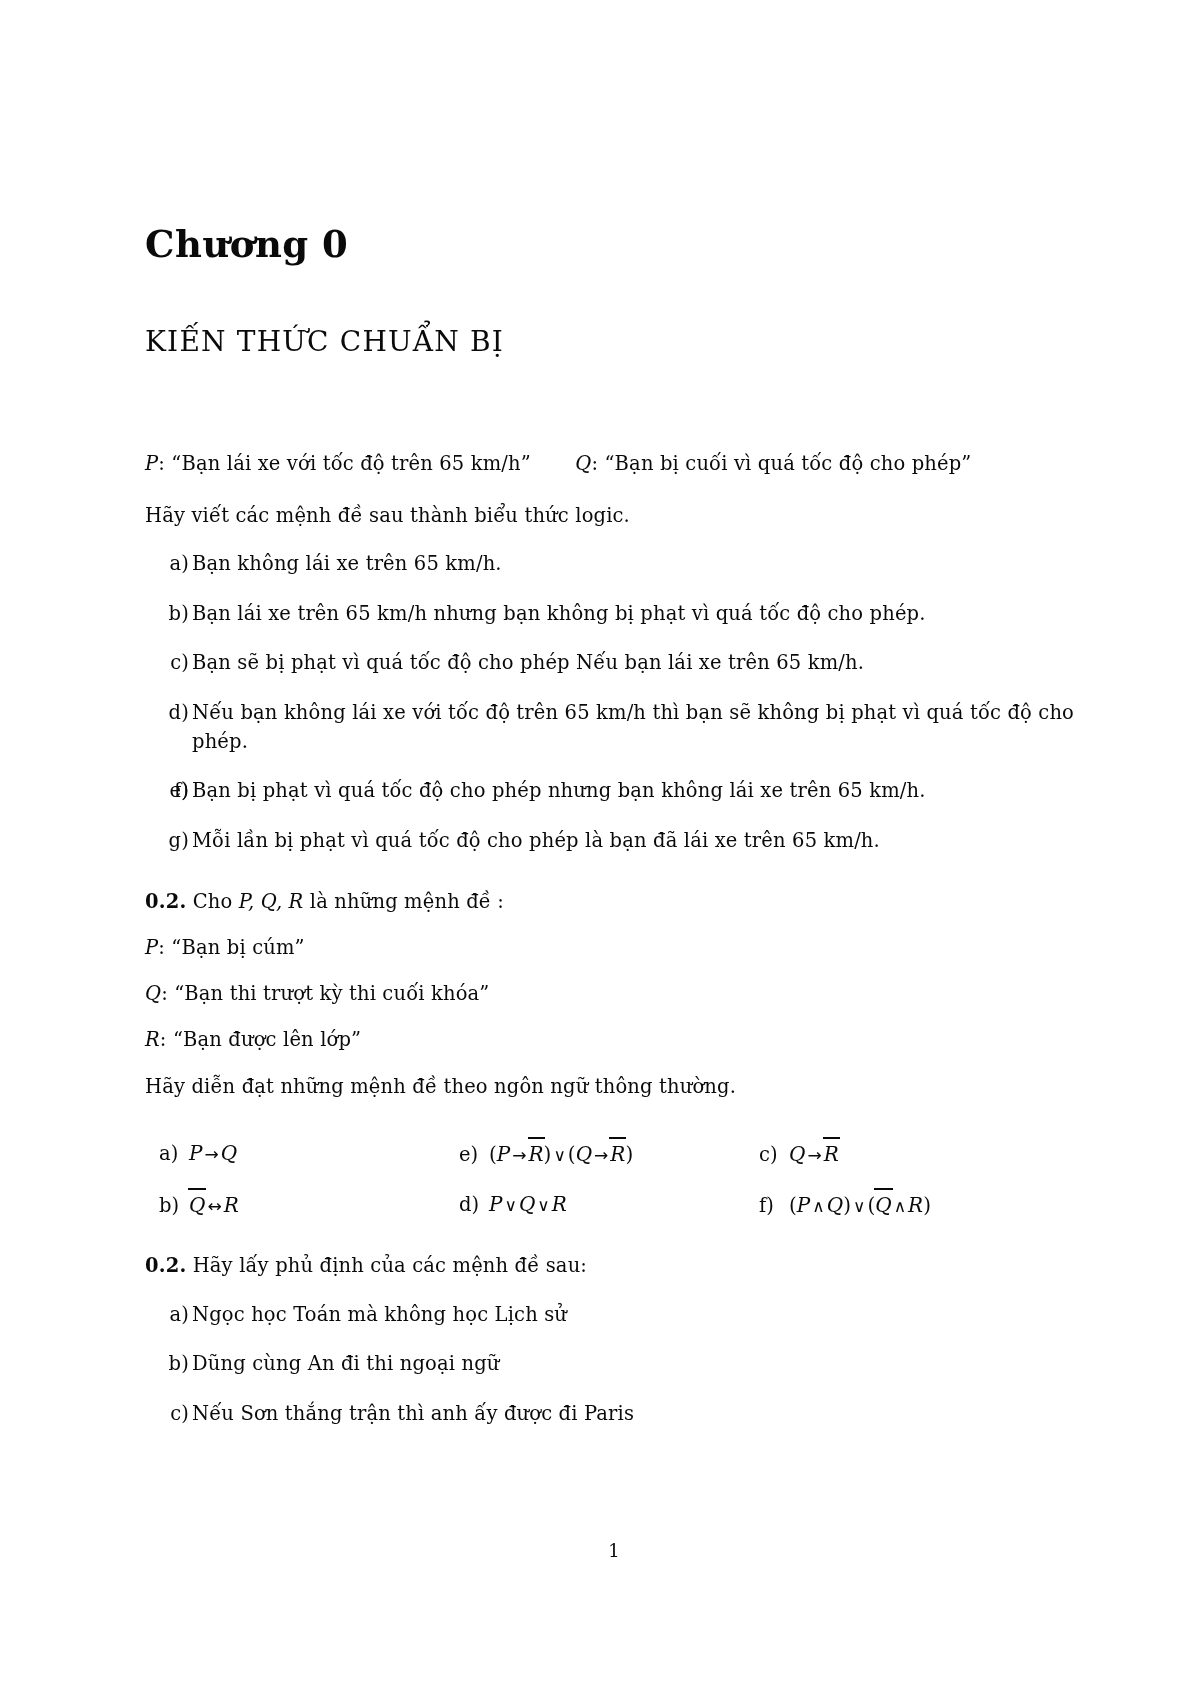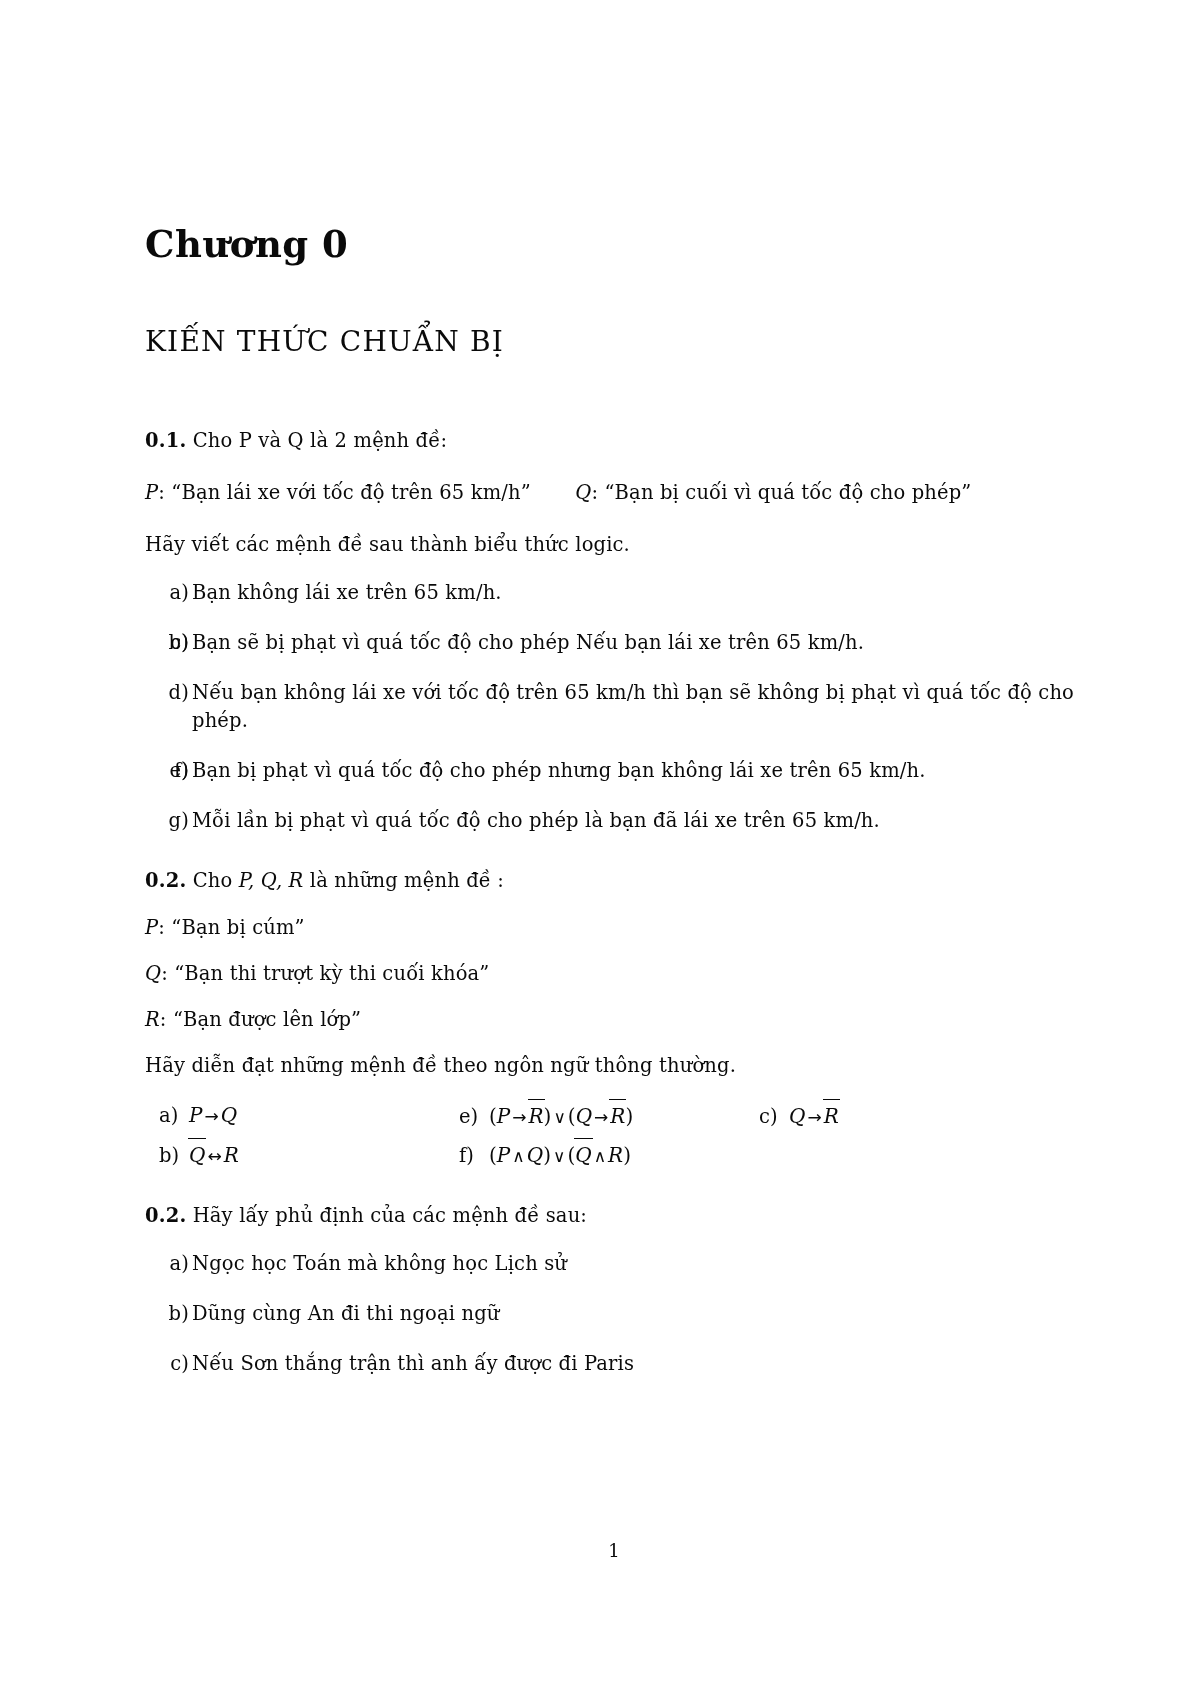--- a/index.html
+++ b/index.html
@@ -92,22 +92,22 @@
     left: 10px;
     top: 0;
     width: 34px;
     text-align: right;
   }
 
   
   .fgrid {
     display: grid;
     grid-template-columns: 300px 300px 1fr;
-    row-gap: 8px;
-    margin-top: 19px;
+    row-gap: 20px;
+    margin-top: 37px;
     padding-left: 14px;
   }
   .fcell {
     font-size: 19.5px;
     line-height: 1.5;
     white-space: nowrap;
   }
   .fcell .mk {
     display: inline-block;
     width: 30px;
@@ -158,44 +158,41 @@
 
 <div class="page">
   <div class="content">
 
     <div class="chapter-label">Chương 0</div>
     <div class="chapter-title">KIẾN THỨC CHUẨN BỊ</div>
 
     <div class="gap-xl"></div>
 
     <div>
-      <p class="para ex-head">
-        <span class="ex-num">0.1.</span>
-        <span>Cho P và Q là 2 mệnh đề:</span>
-      </p>
 
       <div class="gap-m"></div>
 
       <p class="para">
         <span class="mathi">P</span><span>: “Bạn lái xe với tốc độ trên 65 km/h”</span>
         &nbsp;&nbsp;&nbsp;&nbsp;&nbsp;
         <span class="mathi">Q</span><span>: “Bạn bị cuối vì quá tốc độ cho phép”</span>
       </p>
 
       <div class="gap-m"></div>
 
       <p class="para">Hãy viết các mệnh đề sau thành biểu thức logic.</p>
 
       <ul class="enum">
         <li>
           <span class="mk">a)</span>
           <span>Bạn không lái xe trên 65 km/h.</span>
         </li>
         <li>
           <span class="mk">b)</span>
+          <span>Bạn lái xe trên 65 km/h nhưng bạn không bị phạt vì quá tốc độ cho phép.</span>
         </li>
         <li>
           <span class="mk">c)</span>
           <span>Bạn sẽ bị phạt vì quá tốc độ cho phép Nếu bạn lái xe trên 65 km/h.</span>
         </li>
         <li>
           <span class="mk">d)</span>
           <span>Nếu bạn không lái xe với tốc độ trên 65 km/h thì bạn sẽ không bị phạt vì quá tốc độ cho phép.</span>
         </li>
         <li>
@@ -252,20 +249,23 @@
           <span class="mk">e)</span><span class="fm"><span class="paren">(</span><span>P</span><span class="op">→</span><span class="ovl">R</span><span class="paren">)</span><span class="op">∨</span><span class="paren">(</span><span>Q</span><span class="op">→</span><span class="ovl">R</span><span class="paren">)</span></span>
         </div>
         <div class="fcell">
           <span class="mk">c)</span><span class="fm"><span>Q</span><span class="op">→</span><span class="ovl">R</span></span>
         </div>
 
         <div class="fcell">
           <span class="mk">b)</span><span class="fm"><span class="ovl">Q</span><span class="op">↔</span><span>R</span></span>
         </div>
         <div class="fcell">
+          <span class="mk">d)</span><span class="fm"><span>P</span><span class="op">∨</span><span>Q</span><span class="op">∨</span><span>R</span></span>
+        </div>
+        <div class="fcell">
           <span class="mk">f)</span><span class="fm"><span class="paren">(</span><span>P</span><span class="op">∧</span><span>Q</span><span class="paren">)</span><span class="op">∨</span><span class="paren">(</span><span class="ovl">Q</span><span class="op">∧</span><span>R</span><span class="paren">)</span></span>
         </div>
       </div>
     </div>
 
     <div class="gap-l"></div>
 
     <div>
       <p class="para ex-head">
         <span class="ex-num">0.2.</span>

